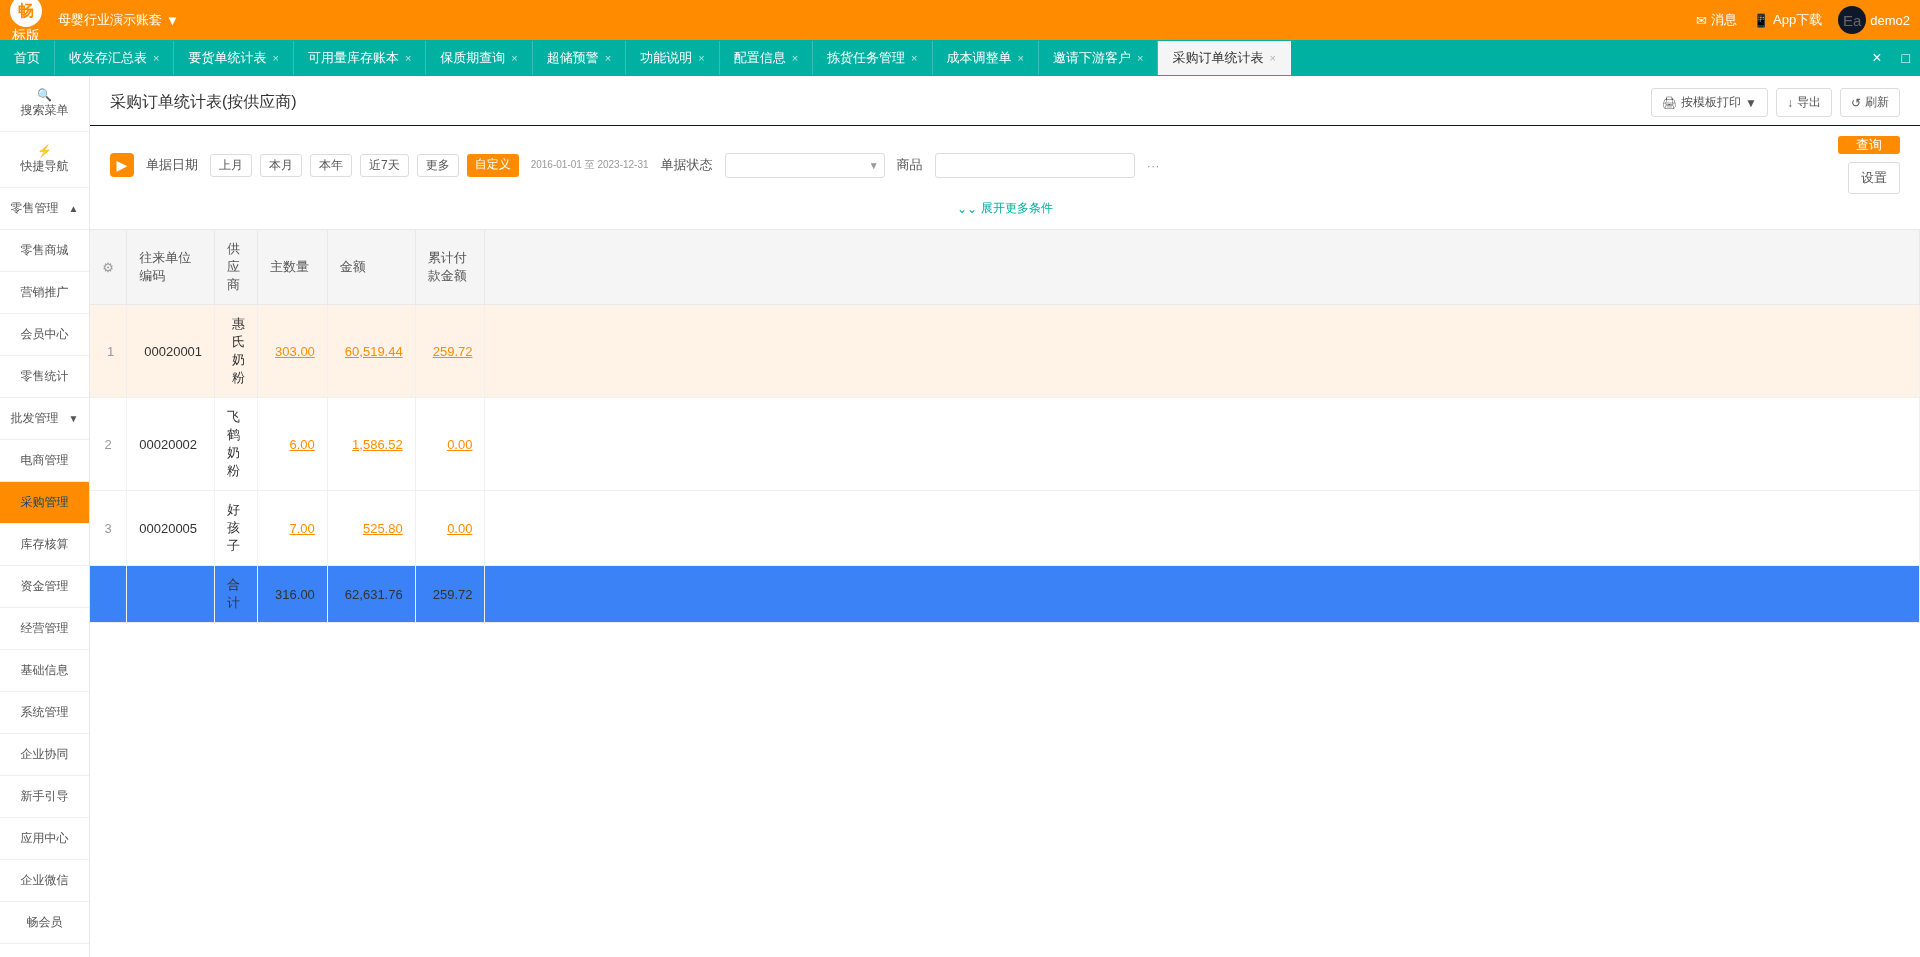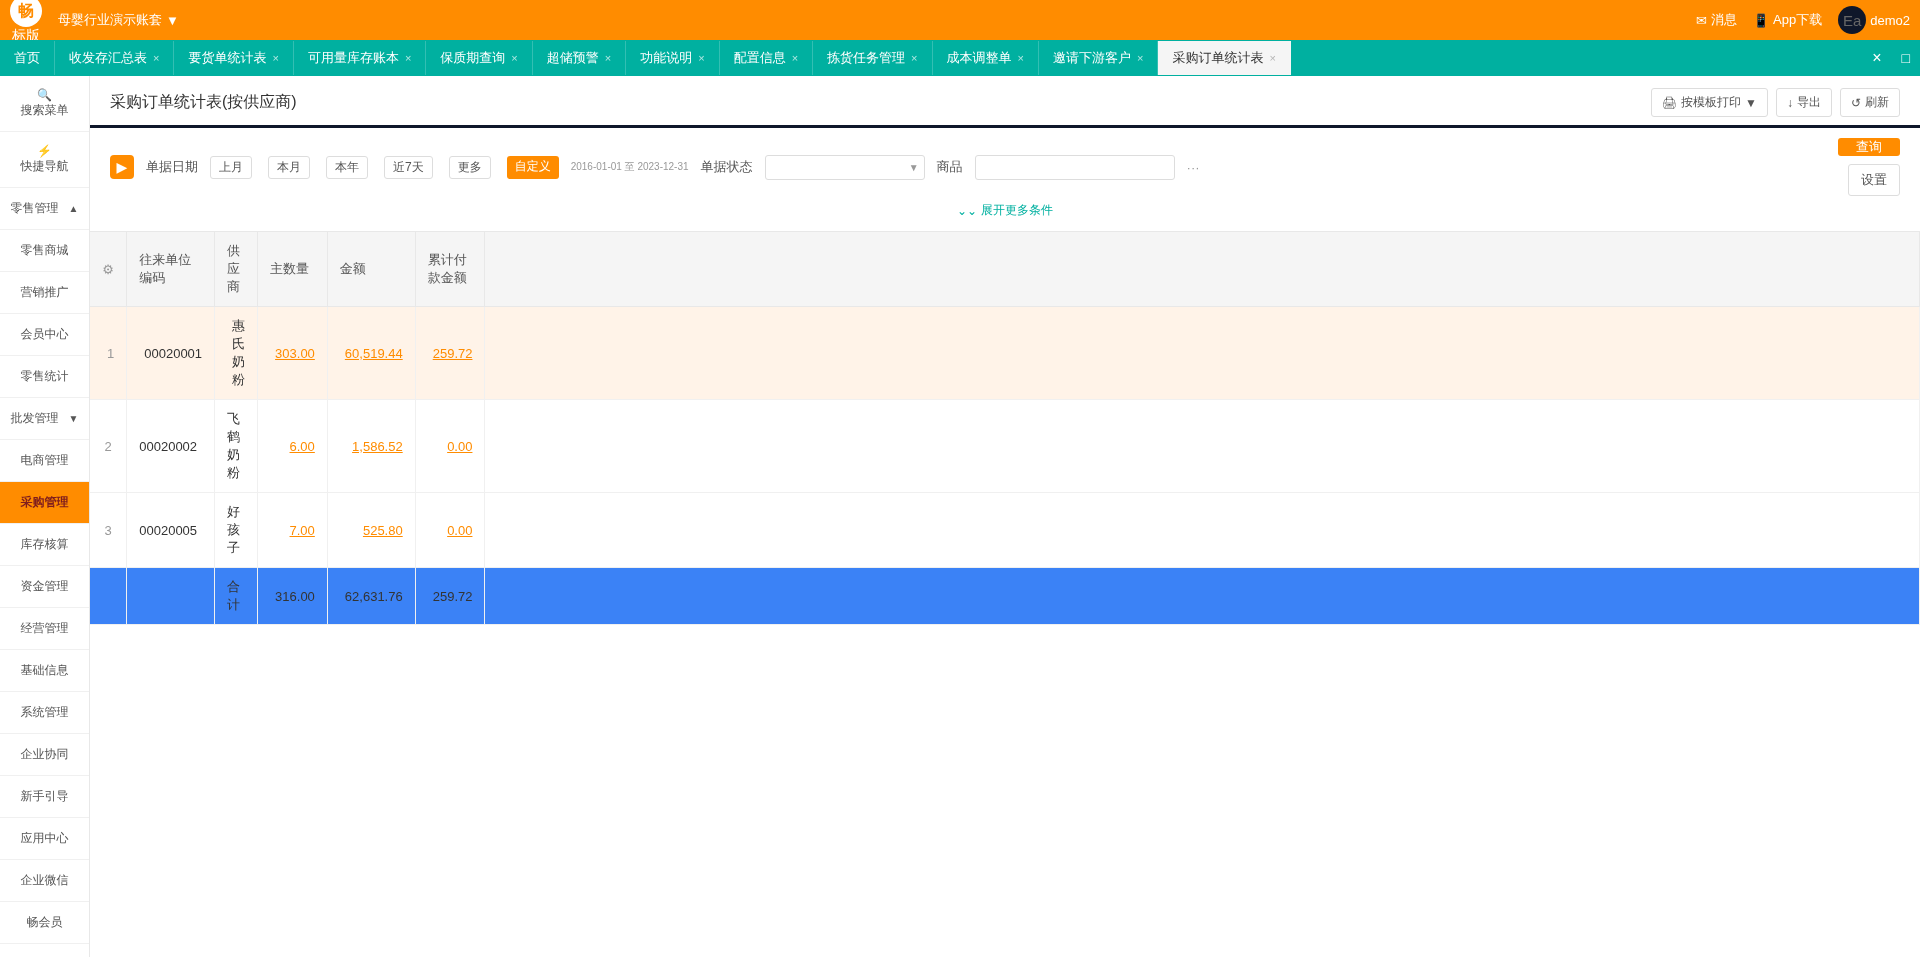--- a/index.html
+++ b/index.html
@@ -22,40 +22,40 @@
     .nav-tab.active { background: #f5f5f5; color: #333; }
     .nav-tab .close-btn { margin-left: 6px; font-size: 11px; color: inherit; opacity: 0.7; }
     .nav-tab.active .close-btn { color: #999; }
     .nav-tab-close-all { padding: 0 10px; color: #fff; cursor: pointer; font-size: 16px; }
     .nav-tab-maximize { padding: 0 10px; color: #fff; cursor: pointer; font-size: 14px; }
 
     
     .main-area { display: flex; flex: 1; overflow: hidden; }
     .sidebar { width: 90px; background: #fff; border-right: 1px solid #e8e8e8; display: flex; flex-direction: column; flex-shrink: 0; overflow-y: auto; }
     .sidebar-item { padding: 12px 4px; text-align: center; cursor: pointer; font-size: 12px; color: #555; border-bottom: 1px solid #f0f0f0; }
-    .sidebar-item.active { background: #ff8c00; color: #7f1d1d; font-weight: bold; }
+    .sidebar-item.active { background: #ff8c00; color: #0c4a6e; }
     .sidebar-item.with-arrow { display: flex; align-items: center; justify-content: center; gap: 10px; }
 
     
     .content { flex: 1; background: #f5f5f5; overflow-y: auto; display: flex; flex-direction: column; }
 
     
-    .page-header { background: #fff; padding: 12px 20px 8px; border-bottom: 3px solid #0f172a; display: flex; align-items: center; justify-content: space-between; flex-shrink: 0; }
+    .page-header { background: #fff; padding: 12px 20px 8px; border-bottom: 1px solid #0f172a; display: flex; align-items: center; justify-content: space-between; flex-shrink: 0; }
     .page-title { font-size: 16px; color: #333; font-weight: 500; }
     .page-actions { display: flex; align-items: center; gap: 8px; }
     .btn-print { display: flex; align-items: center; gap: 4px; border: 1px solid #ddd; background: #fff; padding: 5px 10px; border-radius: 3px; cursor: pointer; font-size: 12px; color: #555; }
     .btn-export { display: flex; align-items: center; gap: 4px; border: 1px solid #ddd; background: #fff; padding: 5px 10px; border-radius: 3px; cursor: pointer; font-size: 12px; color: #555; }
     .btn-refresh { display: flex; align-items: center; gap: 4px; border: 1px solid #ddd; background: #fff; padding: 5px 10px; border-radius: 3px; cursor: pointer; font-size: 12px; color: #555; }
 
     
     .filter-area { background: #fff; padding: 10px 20px; border-bottom: 1px solid #e8e8e8; flex-shrink: 0; }
     .filter-row { display: flex; align-items: center; gap: 12px; flex-wrap: wrap; }
     .filter-toggle { width: 24px; height: 24px; background: #ff8c00; border-radius: 4px; display: flex; align-items: center; justify-content: center; cursor: pointer; color: #fff; font-size: 14px; flex-shrink: 0; }
     .filter-label { font-size: 13px; color: #555; white-space: nowrap; }
-    .filter-quick-btns { display: flex; gap: 16px; }
+    .filter-quick-btns { display: flex; gap: 8px; }
     .filter-quick-btn { padding: 2px 8px; font-size: 12px; border: 1px solid #ddd; border-radius: 3px; cursor: pointer; color: #555; background: #fff; }
     .filter-custom-tag { background: #ff8c00; color: #fff; padding: 2px 8px; border-radius: 3px; font-size: 12px; }
     .filter-date-range { font-size: 10px; color: #999; }
     .filter-status-label { font-size: 13px; color: #555; }
     .filter-select { border: 1px solid #ddd; border-radius: 3px; padding: 4px 24px 4px 8px; font-size: 13px; color: #555; background: #fff; cursor: pointer; appearance: none; min-width: 160px; position: relative; }
     .select-wrapper { position: relative; display: inline-block; }
     .select-wrapper::after { content: '▼'; position: absolute; right: 6px; top: 50%; transform: translateY(-50%); font-size: 10px; color: #999; pointer-events: none; }
     .filter-goods-label { font-size: 13px; color: #555; }
     .filter-goods-input { border: 1px solid #ddd; border-radius: 3px; padding: 4px 8px; font-size: 13px; min-width: 200px; }
     .filter-more-btn { color: #999; font-size: 13px; cursor: pointer; }

